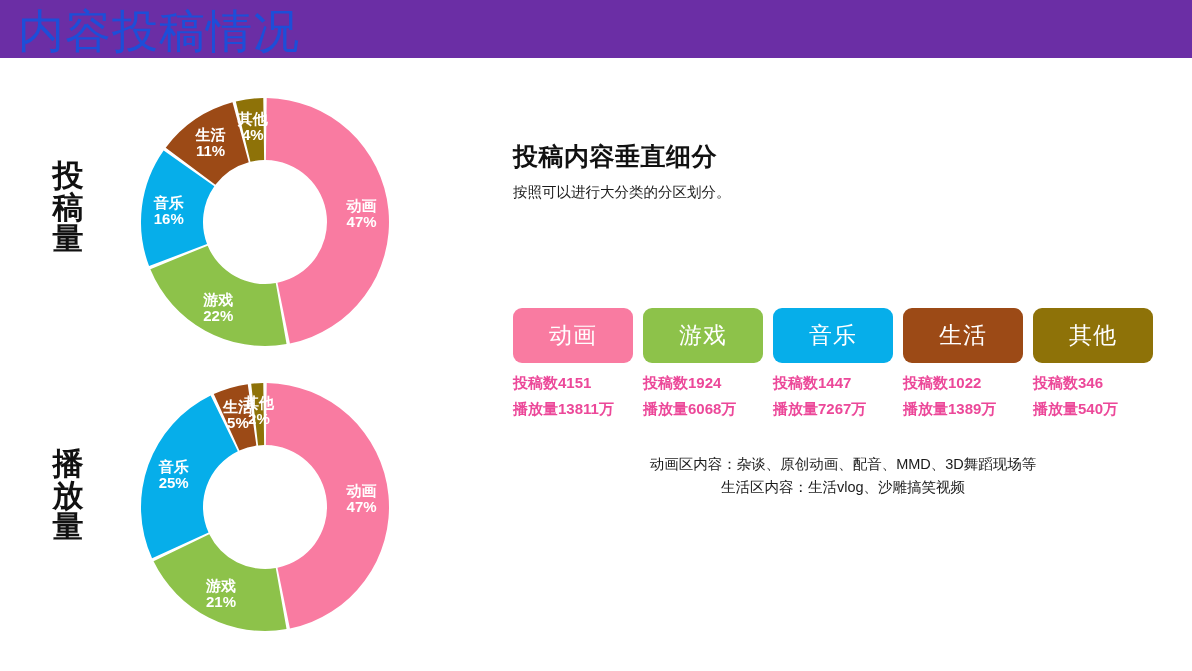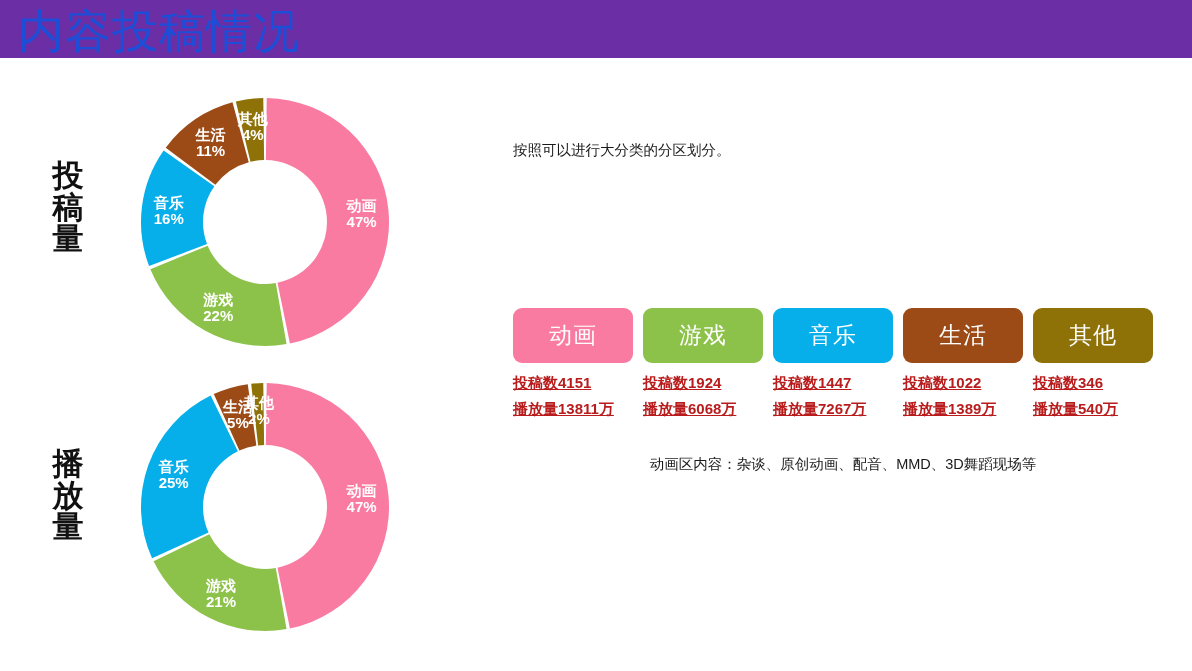--- a/index.html
+++ b/index.html
@@ -111,24 +111,23 @@
     align-items: center;
     justify-content: center;
     color: #ffffff;
     font-size: 23px;
     font-weight: 400;
     letter-spacing: 1px;
   }
   .cat-stat {
     font-size: 15px;
     font-weight: bold;
-    color: #b91c1c;
+    color: #ec4899;
     margin-top: 11px;
     white-space: nowrap;
-    text-decoration: underline;
   }
   .cat-stat.second { margin-top: 7px; }
 
   
   #content-list {
     position: absolute;
     left: 513px;
     top: 453px;
     width: 660px;
   }
@@ -180,20 +179,21 @@
       <path d="M 115.1778524064155 5.772778024086065 A 124 124 0 0 1 127.26868963794585 5.0120870228462735 L 128.13434481897292 67.00604351142314 A 62 62 0 0 0 122.08892620320775 67.38638901204303 Z" fill="#8e7208"></path>
       <text class="slice-label" x="225.6" y="117.9"><tspan class="l1" x="225.6" dy="0">动画</tspan><tspan class="l2" x="225.6" dy="16">47%</tspan></text>
       <text class="slice-label" x="85.0" y="213.4"><tspan class="l1" x="85.0" dy="0">游戏</tspan><tspan class="l2" x="85.0" dy="16">21%</tspan></text>
       <text class="slice-label" x="37.7" y="94.1"><tspan class="l1" x="37.7" dy="0">音乐</tspan><tspan class="l2" x="37.7" dy="16">25%</tspan></text>
       <text class="slice-label" x="101.9" y="33.9"><tspan class="l1" x="101.9" dy="0">生活</tspan><tspan class="l2" x="101.9" dy="16">5%</tspan></text>
       <text class="slice-label" x="122.9" y="30.2"><tspan class="l1" x="122.9" dy="0">其他</tspan><tspan class="l2" x="122.9" dy="16">2%</tspan></text>
     </svg>
 </div>
 
 <div id="right-panel">
+  <div id="section-heading">投稿内容垂直细分</div>
   <div class="desc-line">按照可以进行大分类的分区划分。</div>
 </div>
 
 <div id="category-row">
     <div class="cat-col">
       <div class="cat-chip" style="background: rgb(249, 123, 161);">动画</div>
       <div class="cat-stat">投稿数4151</div>
       <div class="cat-stat second">播放量13811万</div>
     </div>
     <div class="cat-col">
@@ -213,13 +213,14 @@
     </div>
     <div class="cat-col">
       <div class="cat-chip" style="background: rgb(142, 114, 8);">其他</div>
       <div class="cat-stat">投稿数346</div>
       <div class="cat-stat second">播放量540万</div>
     </div>
   </div>
 
 <div id="content-list">
     <div class="content-line">动画区内容：杂谈、原创动画、配音、MMD、3D舞蹈现场等</div>
+    <div class="content-line">生活区内容：生活vlog、沙雕搞笑视频</div>
   </div>
 
 </body></html>

